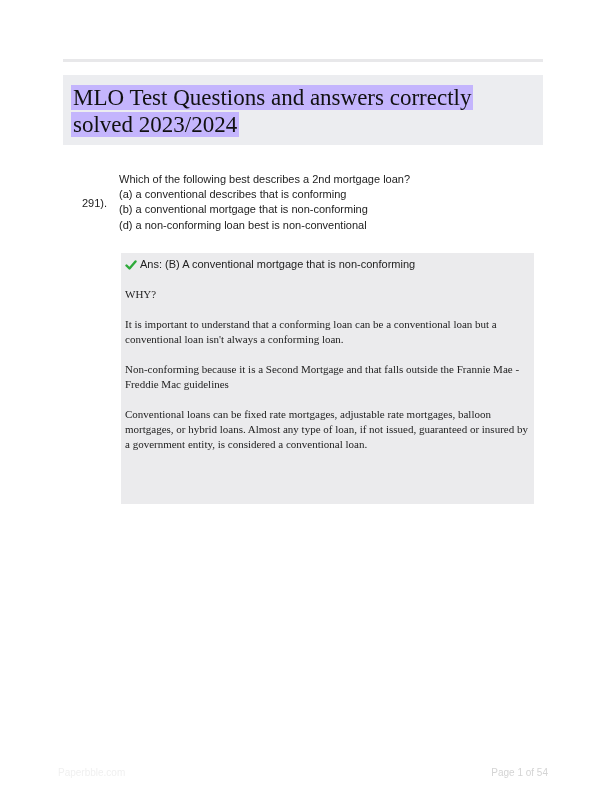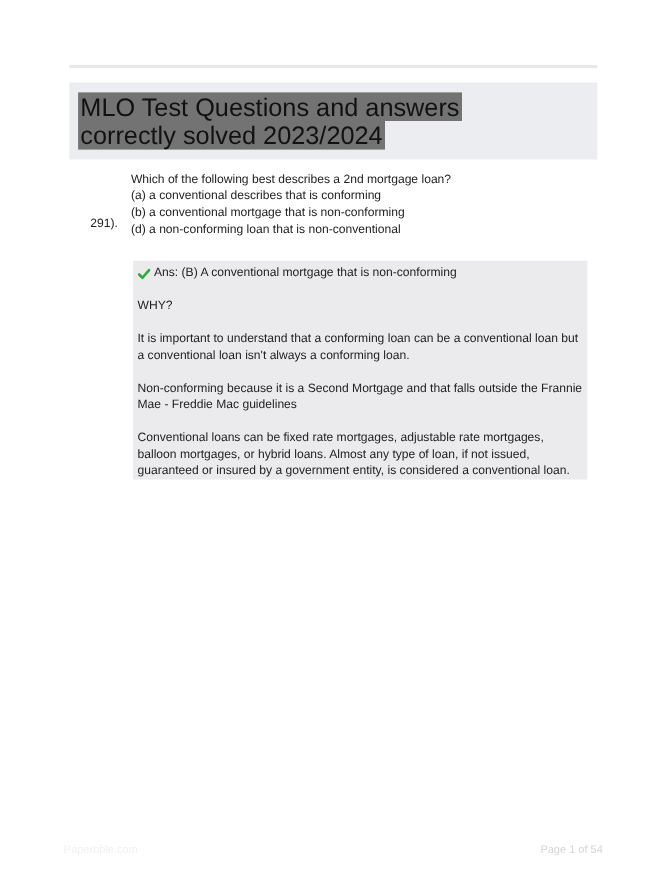--- a/index.html
+++ b/index.html
@@ -6,50 +6,50 @@
   body {
     width: 606px; height: 800px; background: #ffffff; position: relative; overflow: hidden;
     font-family: "Liberation Sans", "DejaVu Sans", sans-serif; color: #1a1a1a;
   }
   .top-rule { position: absolute; left: 63px; top: 59px; width: 480px; height: 3px; background: #e8e8ea; }
   .title-box { position: absolute; left: 63px; top: 75px; width: 480px; height: 70px; background: #ecedf0; }
   .title {
     position: absolute; left: 8px; top: 9px; width: 430px;
     font-size: 23px; line-height: 26px; color: #111;
   }
-  .title span { background: #737373; padding: 0 2px; box-decoration-break: clone; -webkit-box-decoration-break: clone; }
+  .title span { background: #c4b5fd; padding: 0 2px; box-decoration-break: clone; font-family: Liberation Serif, serif; -webkit-box-decoration-break: clone; }
   .qnum { position: absolute; left: 82px; top: 168px; font-size: 11px; color: #222; margin-top: 29px; }
-  .question { position: absolute; left: 119px; top: 156px; font-size: 11px; line-height: 15.2px; color: #222; }
+  .question { position: absolute; left: 119px; top: 172px; font-size: 11px; line-height: 15.2px; color: #222; }
   .question div { white-space: nowrap; }
   .answer-box {
-    position: absolute; left: 121px; top: 237px; width: 413px; height: 199px;
+    position: absolute; left: 121px; top: 253px; width: 413px; height: 251px;
     background: #ebebed; font-size: 11px; line-height: 15px; color: #222;
   }
   .answer-box .inner { padding: 4px 4px 0 4px; }
   .ans-line { display: flex; align-items: center; height: 15px; }
   .check { width: 12px; height: 12px; margin-right: 3px; }
-  .para { margin-top: 15px; }
+  .para { margin-top: 15px; font-family: Liberation Serif, serif; }
   .footer-left { position: absolute; left: 58px; top: 767px; font-size: 10px; color: #f0f0f0; }
   .footer-right { position: absolute; right: 58px; top: 767px; font-size: 10px; color: #d4d4d4; text-align: right; }
 </style>
 </head>
 <body>
 
 <div class="top-rule"></div>
 
 <div class="title-box">
   <div class="title"><span>MLO Test Questions and answers correctly solved 2023/2024</span></div>
 </div>
 
 <div class="qnum">291).</div>
 <div class="question">
   <div>Which of the following best describes a 2nd mortgage loan?</div>
   <div>(a) a conventional describes that is conforming</div>
   <div>(b) a conventional mortgage that is non-conforming</div>
-  <div>(d) a non-conforming loan that is non-conventional</div>
+  <div>(d) a non-conforming loan best is non-conventional</div>
 </div>
 
 <div class="answer-box">
   <div class="inner">
     <div class="ans-line">
       <svg class="check" viewBox="0 0 12 12">
         <path d="M1.5 6.5 L4.5 9.5 L10.5 2.5" fill="none" stroke="#2eaa3a" stroke-width="2.4" stroke-linecap="round" stroke-linejoin="round"></path>
       </svg>
       <span>Ans: (B) A conventional mortgage that is non-conforming</span>
     </div>

